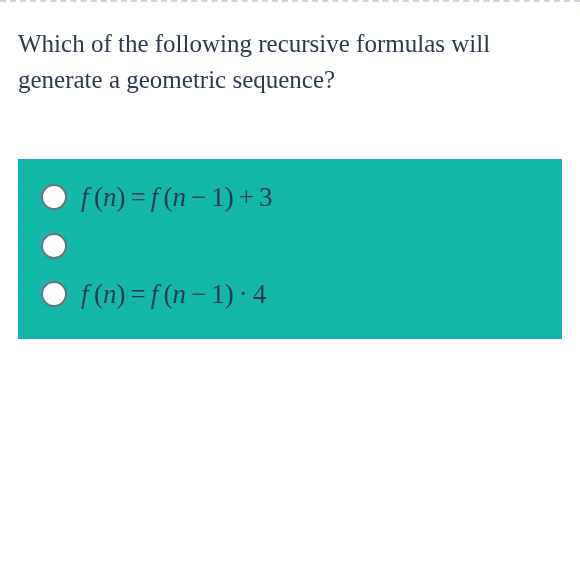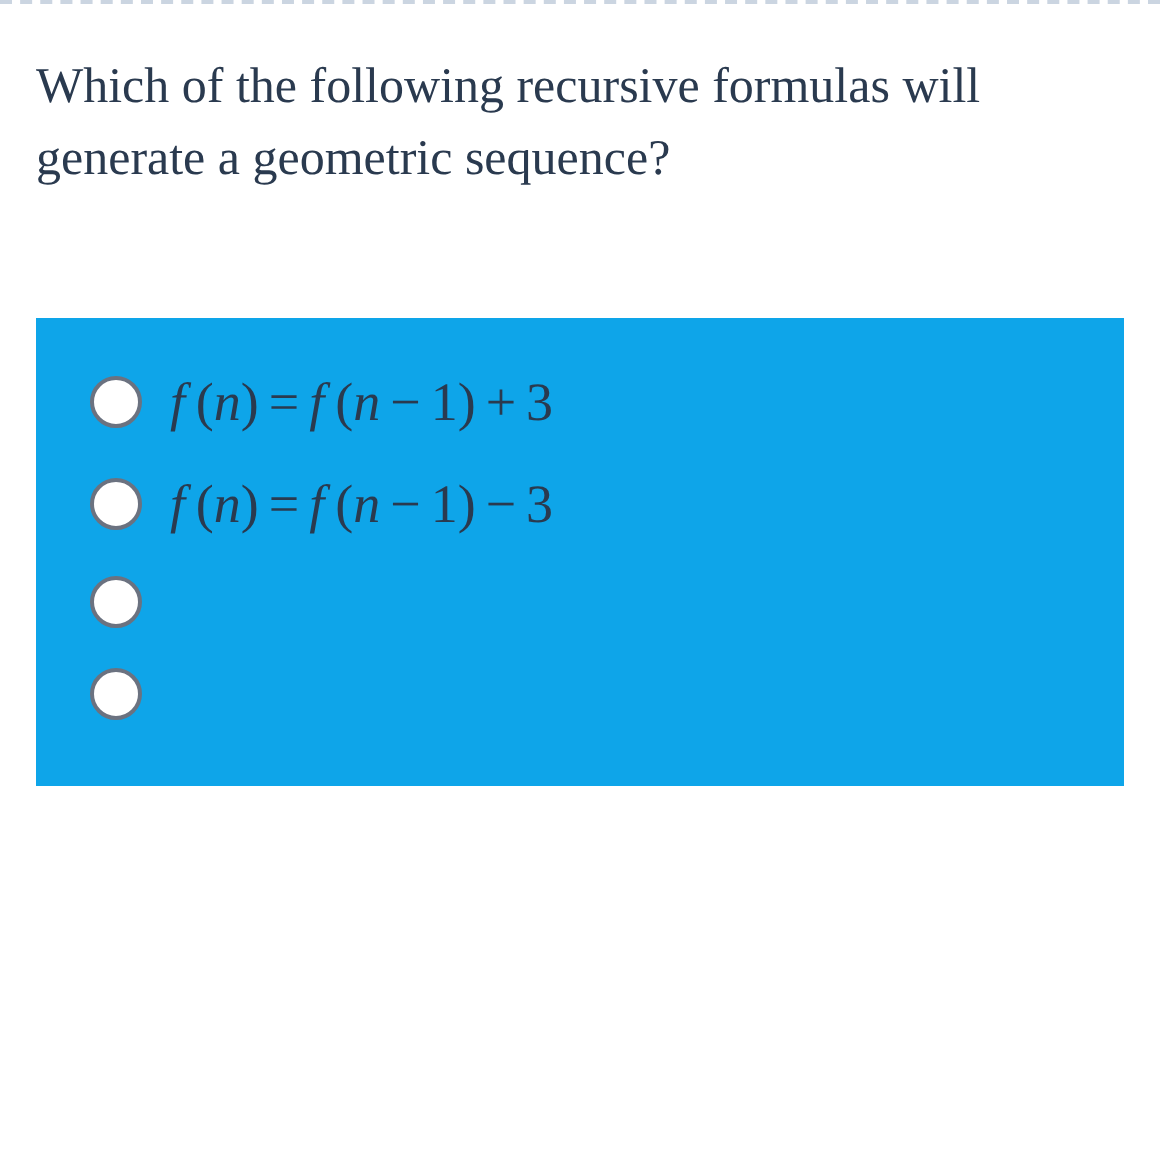--- a/index.html
+++ b/index.html
@@ -17,22 +17,22 @@
     margin-bottom: 24px;
   }
   .question {
     font-size: 25px;
     line-height: 1.45;
     padding: 0 18px 0 18px;
     color: #2a3a4f;
   }
   .choices {
     margin: 60px 18px 0 18px;
-    border: 5px solid #0ea5e9;
-    background: #0ea5e9;
+    border: 1px solid #0ea5e9;
+    background: #14b8a6;
     padding: 22px 22px 8px 22px;
   }
   .choice {
     display: flex;
     align-items: center;
     gap: 14px;
     margin-bottom: 20px;
     cursor: pointer;
   }
   .radio {
@@ -78,28 +78,25 @@
 
 <div class="choices">
 
   <div class="choice">
     <div class="radio"></div>
     <div class="formula">
       <span class="fn">f</span><span class="paren"> (</span><span class="fn">n</span><span class="paren">)</span><span class="op">=</span><span class="fn">f</span><span class="paren"> (</span><span class="fn">n</span><span class="op">−</span><span class="num">1</span><span class="paren">)</span><span class="op">+</span><span class="num">3</span>
     </div>
   </div>
 
-  <div class="choice">
-    <div class="radio"></div>
-    <div class="formula">
-      <span class="fn">f</span><span class="paren"> (</span><span class="fn">n</span><span class="paren">)</span><span class="op">=</span><span class="fn">f</span><span class="paren"> (</span><span class="fn">n</span><span class="op">−</span><span class="num">1</span><span class="paren">)</span><span class="op">−</span><span class="num">3</span>
-    </div>
-  </div>
 
   <div class="choice">
     <div class="radio"></div>
   </div>
 
   <div class="choice">
     <div class="radio"></div>
+    <div class="formula">
+      <span class="fn">f</span><span class="paren"> (</span><span class="fn">n</span><span class="paren">)</span><span class="op">=</span><span class="fn">f</span><span class="paren"> (</span><span class="fn">n</span><span class="op">−</span><span class="num">1</span><span class="paren">)</span><span class="op">·</span><span class="num">4</span>
+    </div>
   </div>
 
 </div>
 
 </body></html>

